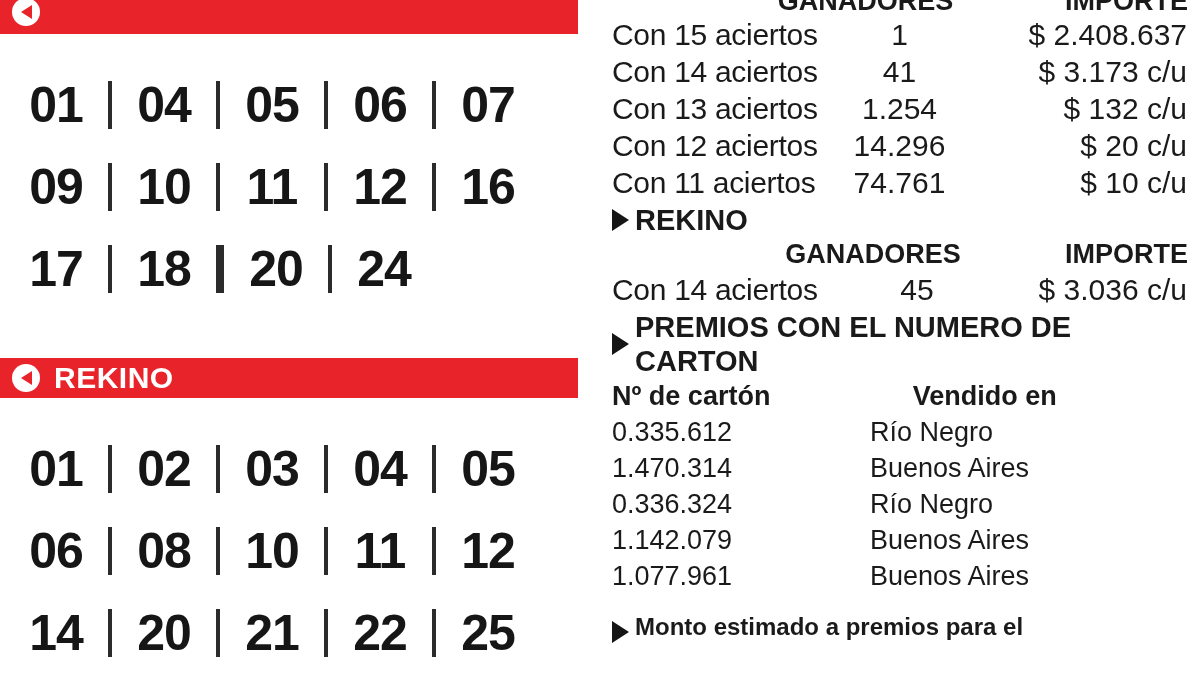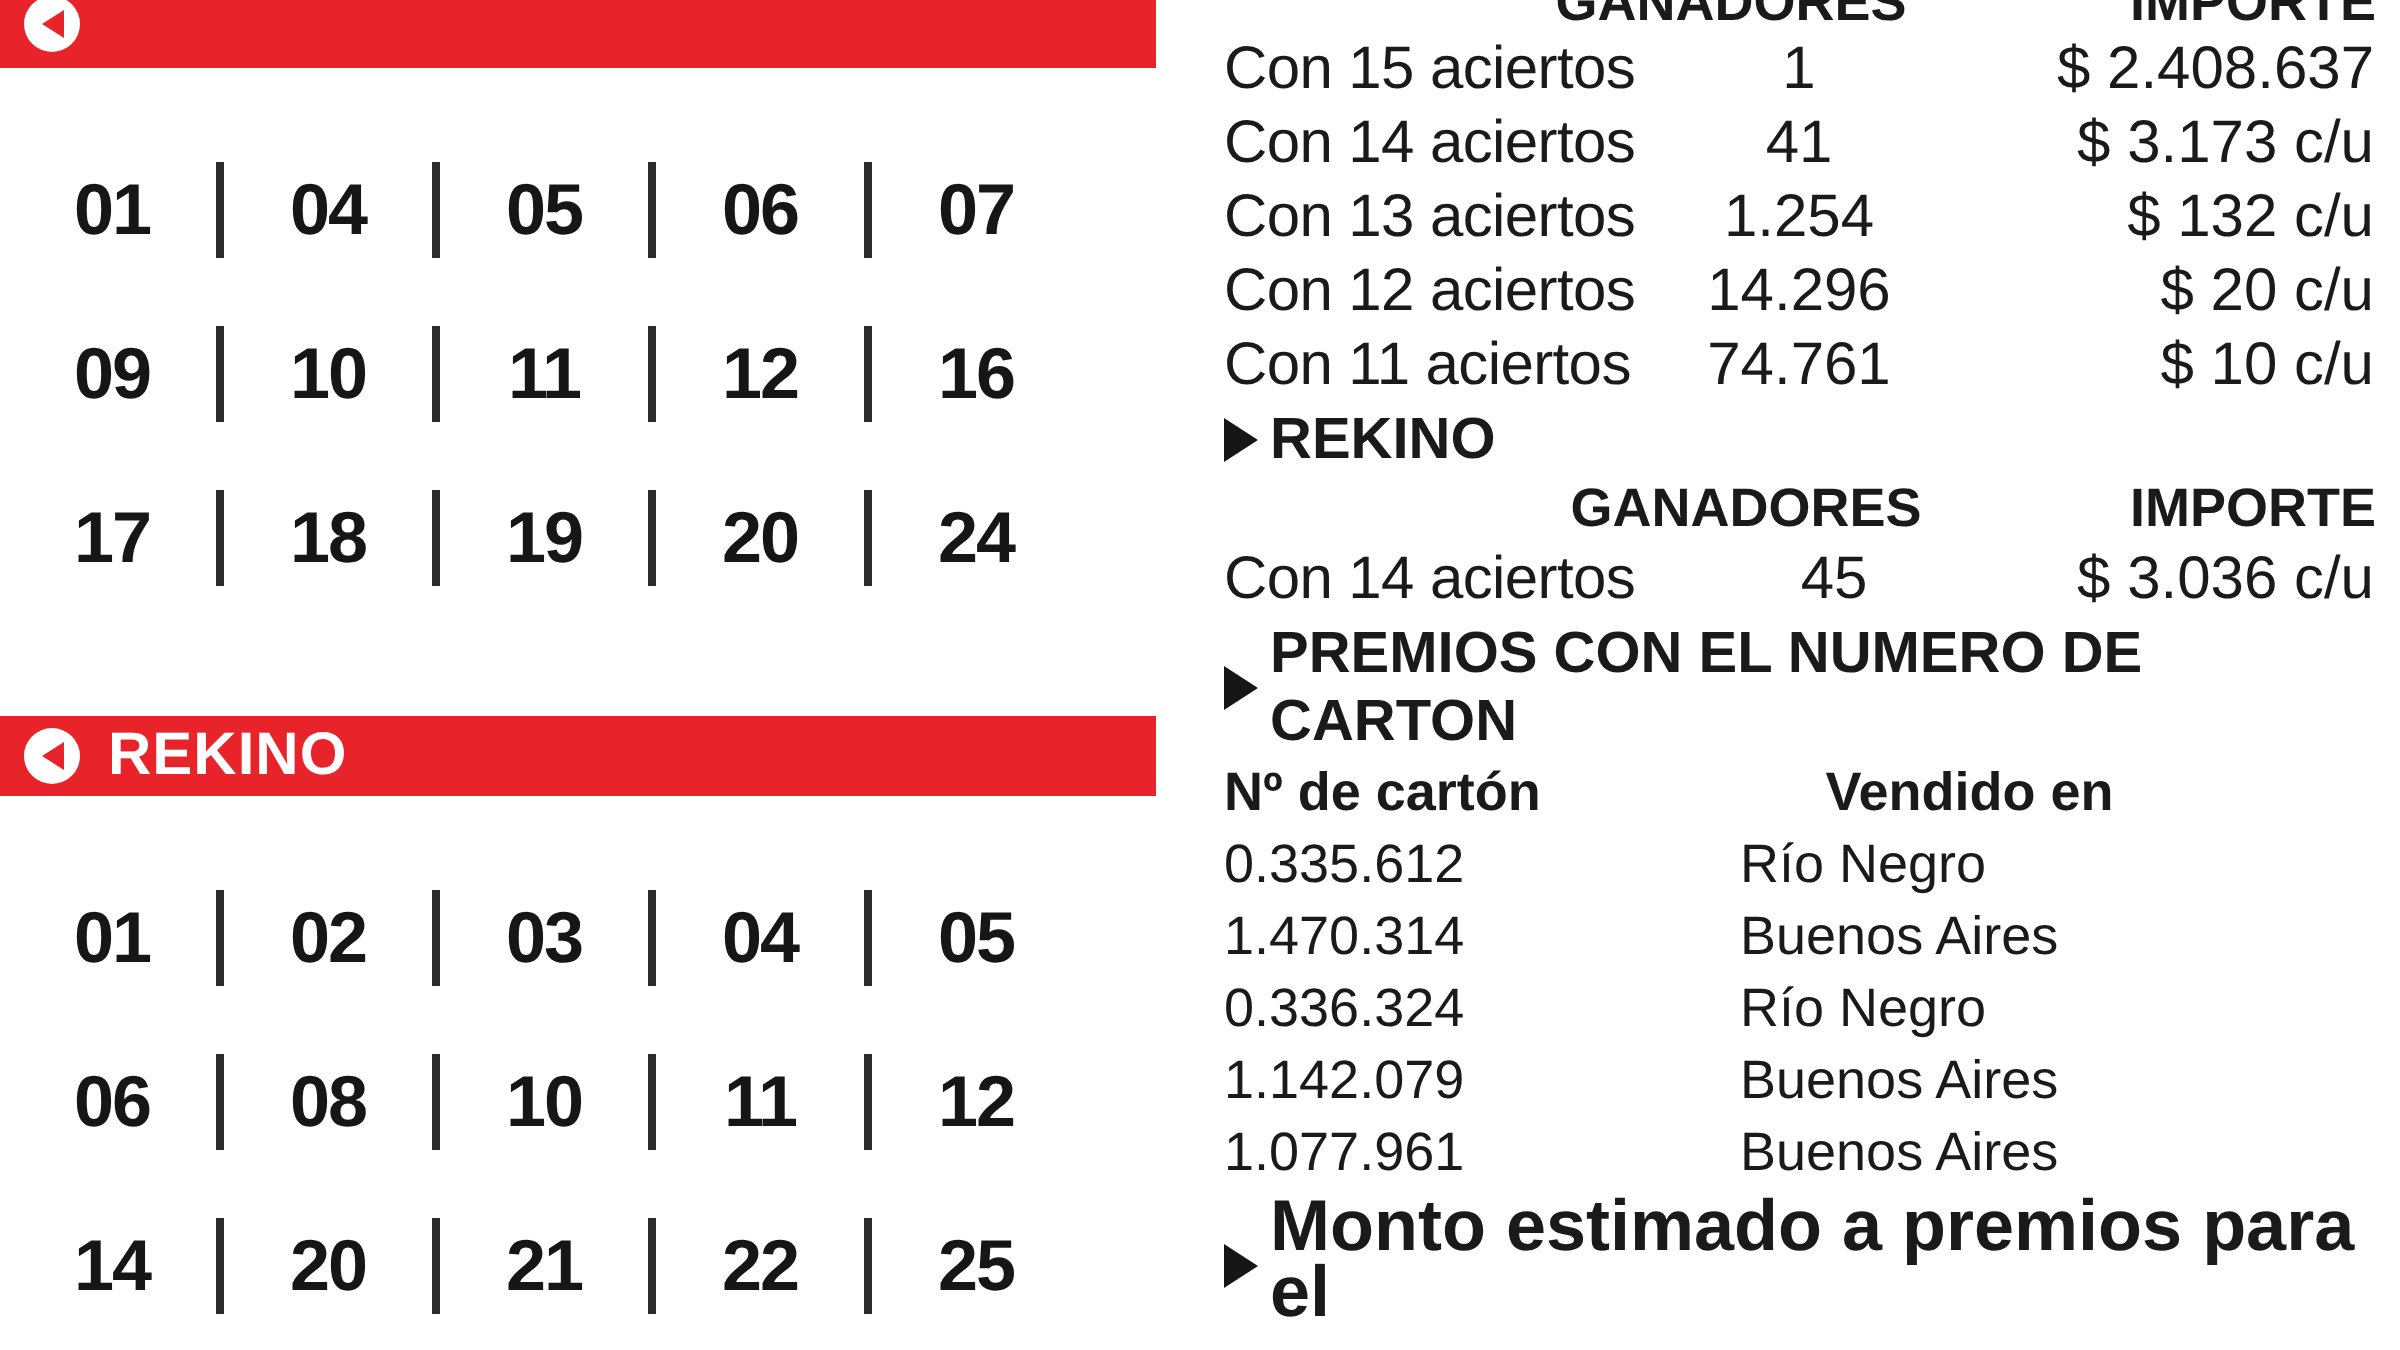--- a/index.html
+++ b/index.html
@@ -77,21 +77,21 @@
   }
   .num-row {
     display: flex;
     align-items: center;
     height: 82px;
     padding-left: 4px;
   }
   .num-cell {
     width: 104px;
     text-align: center;
-    font-size: 36px;
+    font-size: 50px;
     font-weight: bold;
     color: #161616;
     font-family: "Liberation Sans", sans-serif;
     letter-spacing: -1px;
   }
   .num-sep {
     width: 4px;
     height: 48px;
     background: #2b2b2b;
     flex: none;
@@ -195,25 +195,25 @@
   .cart-row {
     display: flex;
     font-size: 27px;
     line-height: 36px;
   }
   .cart-row .cr-num  { width: 258px; text-align: left; }
   .cart-row .cr-sold { width: 300px; text-align: left; }
 
   .footer-note {
     display: flex;
-    align-items: center;
-    font-weight: bold;
-    font-size: 36px;
+    align-items: flex-end;
+    font-weight: bold;
+    font-size: 24px;
     line-height: 33px;
-    margin-top: 2px;
+    margin-top: 16px;
   }
   .footer-note .arrow {
     width: 0;
     height: 0;
     border-top: 11px solid transparent;
     border-bottom: 11px solid transparent;
     border-left: 17px solid #161616;
     margin-right: 6px;
     margin-top: 7px;
     flex: none;
@@ -256,21 +256,20 @@
         <span class="num-sep"></span>
         <span class="num-cell">12</span>
         <span class="num-sep"></span>
         <span class="num-cell">16</span>
       </div>
       <div class="num-row">
         <span class="num-cell">17</span>
         <span class="num-sep"></span>
         <span class="num-cell">18</span>
         <span class="num-sep"></span>
-        <span class="num-cell">19</span>
         <span class="num-sep"></span>
         <span class="num-cell">20</span>
         <span class="num-sep"></span>
         <span class="num-cell">24</span>
       </div>
     </div>
 
     <div class="spacer-mid"></div>
 
     <div class="red-bar">

